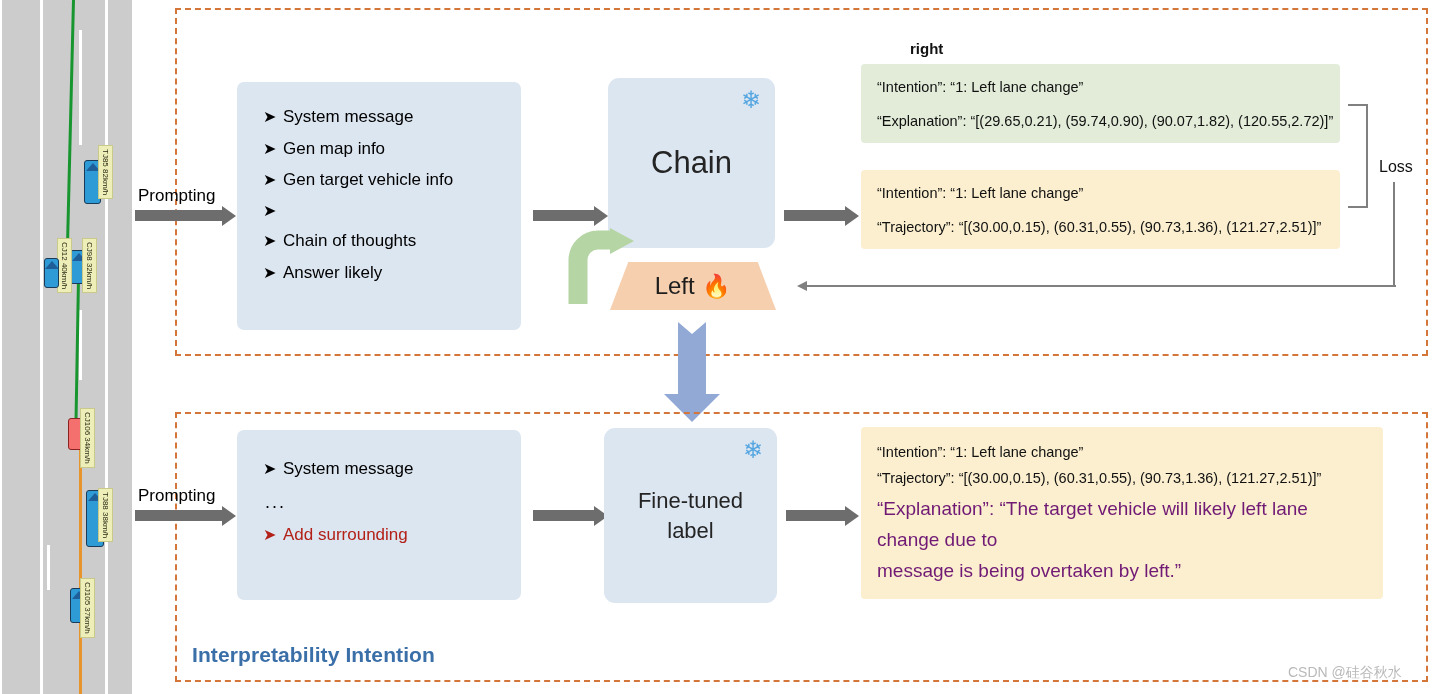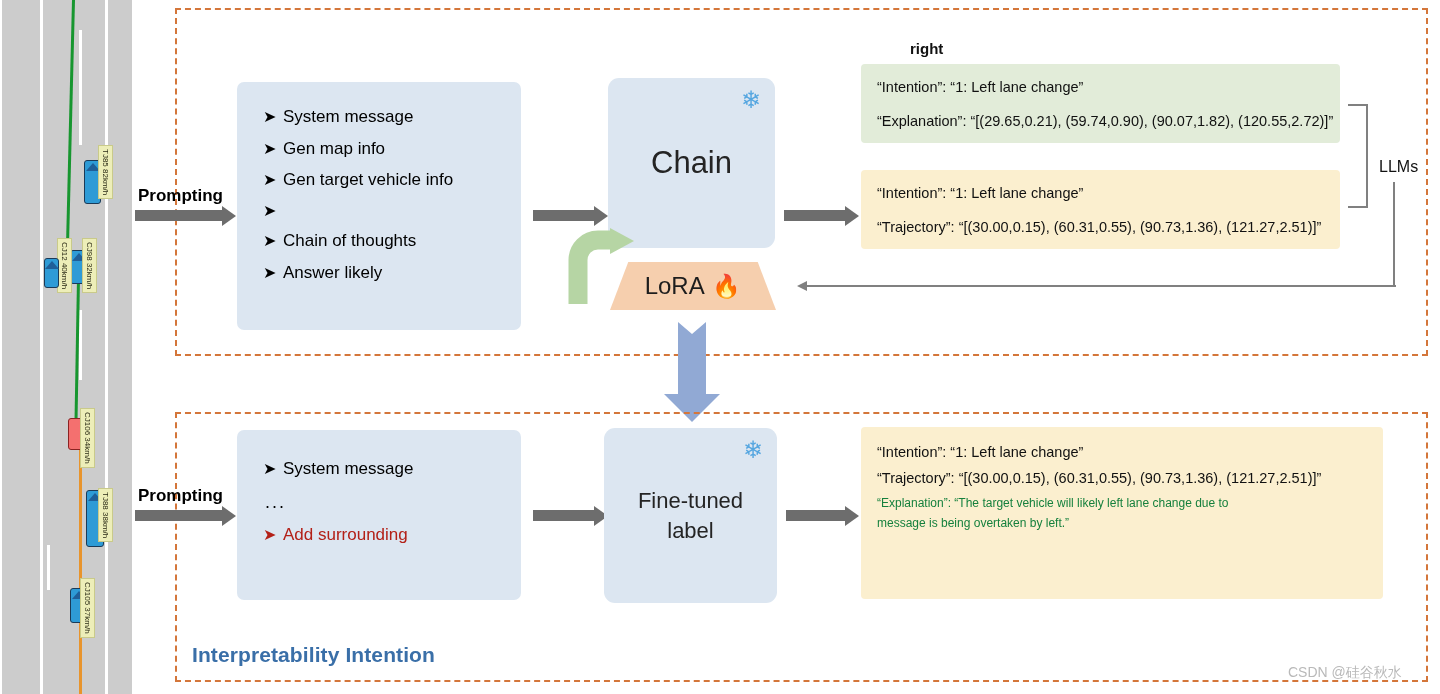--- a/index.html
+++ b/index.html
@@ -79,32 +79,32 @@
   }
   .flame { color: #e8761b; font-size: 23px; line-height: 1; }
 
   
   .card { position: absolute; border-radius: 4px; padding: 14px 16px; }
   .card-green { background: #e2ecd9; }
   .card-yellow { background: #fbefcf; }
   .card-line { font-size: 14.5px; line-height: 1.35; color: #111; white-space: nowrap; }
   .card-line.sp { margin-bottom: 14px; }
   .card-line.tight { margin-bottom: 6px; }
-  .expl { color: #15803d; font-size: 12px; line-height: 1.62; }
+  .expl { color: #701a75; font-size: 19px; line-height: 1.62; }
 
   .tag-label { position: absolute; font-weight: bold; font-size: 15px; color: #111; }
   .loss-text { position: absolute; font-size: 16px; color: #111; }
 
   
   .arrow-gray { position: absolute; height: 11px; background: #6d6d6d; }
   .arrow-gray::after {
     content: ""; position: absolute; right: -13px; top: 50%; transform: translateY(-50%);
     border-left: 14px solid #6d6d6d; border-top: 10px solid transparent; border-bottom: 10px solid transparent;
   }
-  .arrow-label { position: absolute; font-size: 17px; color: #000; font-weight: bold; }
+  .arrow-label { position: absolute; font-size: 17px; color: #000; }
 
   .bracket { position: absolute; border: 2.4px solid #808080; }
   .thin-arrow { position: absolute; height: 2.2px; background: #808080; }
   .thin-arrow::before {
     content: ""; position: absolute; left: -9px; top: 50%; transform: translateY(-50%);
     border-right: 10px solid #808080; border-top: 5px solid transparent; border-bottom: 5px solid transparent;
   }
 
   .blue-arrow { position: absolute; }
   .blue-arrow svg { display: block; }
@@ -207,41 +207,41 @@
   <div class="green-curve" style="left:566px; top:228px; width:72px; height:76px;">
     <svg width="72" height="76" viewBox="0 0 72 76">
       <path d="M12,76 L12,32 A20,20 0 0 1 32,12 L48,12" fill="none" stroke="#b6d5a4" stroke-width="19"></path>
       <polygon points="44,0 68,13 44,26" fill="#b6d5a4"></polygon>
     </svg>
   </div>
 
   <div class="lora-wrap" style="left:610px; top:262px; width:166px; height:48px;">
     <div class="lora-shape"></div>
     <div class="lora-inner">
-      <span>LoRA</span>
+      <span>Left</span>
       <span class="flame">🔥</span>
     </div>
   </div>
 
   <div class="arrow-gray" style="left:784px; top:210px; width:62px;"></div>
 
   <div class="tag-label" style="left:910px; top:40px;">right</div>
 
   <div class="card card-green" style="left:861px; top:64px; width:479px; height:79px;">
     <div class="card-line sp">“Intention”: “1: Left lane change”</div>
     <div class="card-line">“Explanation”: “[(29.65,0.21), (59.74,0.90), (90.07,1.82), (120.55,2.72)]”</div>
   </div>
 
   <div class="card card-yellow" style="left:861px; top:170px; width:479px; height:79px;">
     <div class="card-line sp">“Intention”: “1: Left lane change”</div>
     <div class="card-line">“Trajectory”: “[(30.00,0.15), (60.31,0.55), (90.73,1.36), (121.27,2.51)]”</div>
   </div>
 
   <div class="bracket" style="left:1348px; top:104px; width:20px; height:104px; border-left:none; border-top-width:2.4px; border-right-width:2.4px; border-bottom-width:2.4px;"></div>
-  <div class="loss-text" style="left:1379px; top:158px;">LLMs</div>
+  <div class="loss-text" style="left:1379px; top:158px;">Loss</div>
   <div class="bracket" style="left:1393px; top:182px; width:0; height:104px; border:none; border-left:2.4px solid #808080;"></div>
 
   <div class="thin-arrow" style="left:806px; top:285px; width:590px;"></div>
 
   <div class="blue-arrow" style="left:662px; top:322px; width:60px; height:100px;">
     <svg width="60" height="100" viewBox="0 0 60 100">
       <path d="M16,0 L30,12 L44,0 L44,72 L58,72 L30,100 L2,72 L16,72 Z" fill="#91a9d4"></path>
     </svg>
   </div>
 

